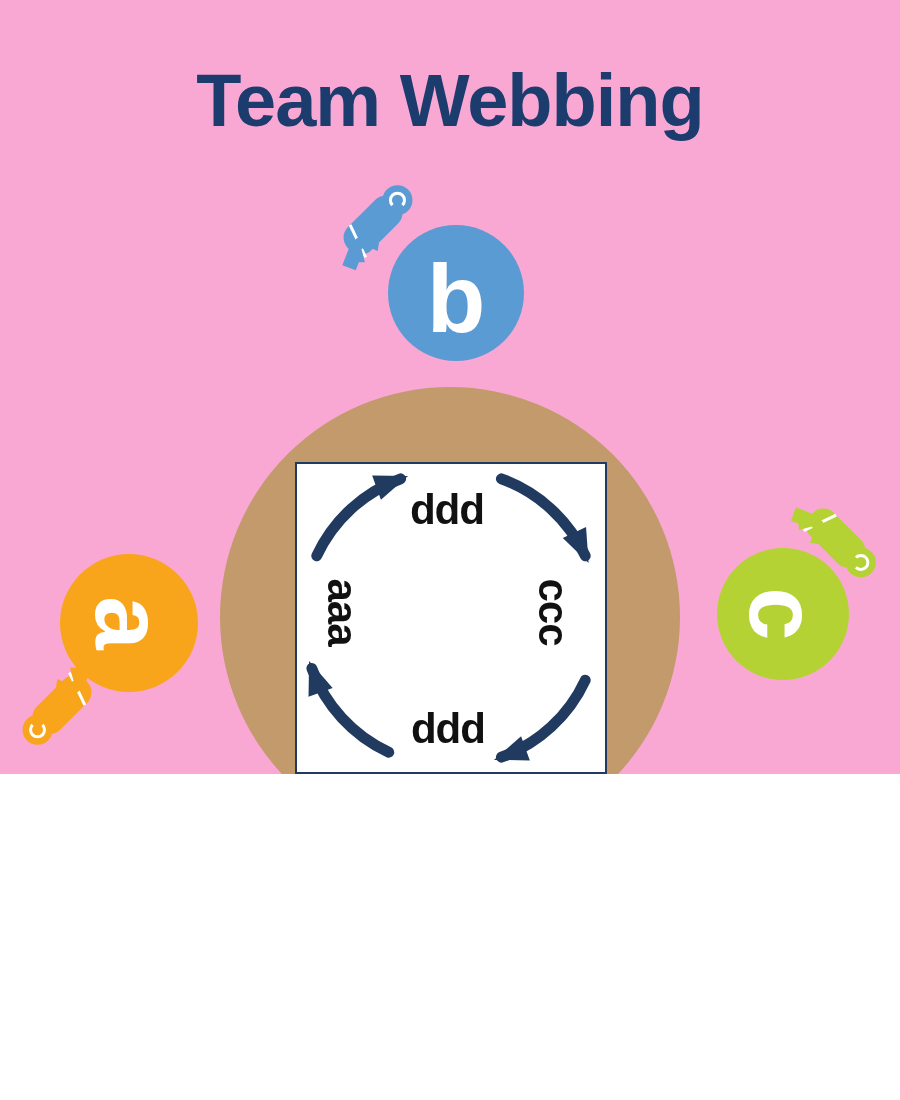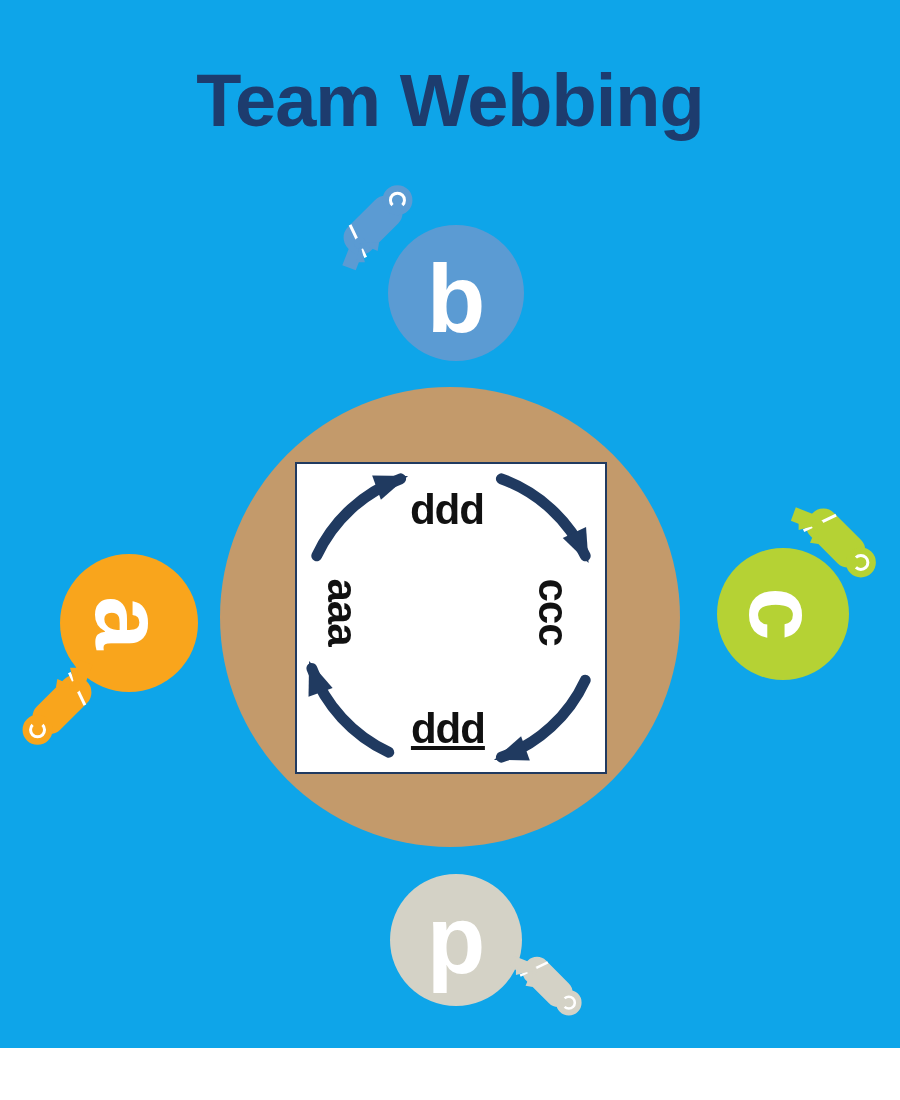--- a/index.html
+++ b/index.html
@@ -1,18 +1,18 @@
 <!DOCTYPE html>
 <html><head>
 <meta charset="utf-8">
 <style>
   html,body{margin:0;padding:0;background:#fff;}
   .stage{
-    position:relative;width:900px;height:1048px;margin:0 auto;
-    background:#0ea5e9;overflow:hidden;
+    position:relative;width:900px;height:774px;margin:0 auto;
+    background:#f9a8d4;overflow:hidden;
     font-family:"Liberation Sans",sans-serif;
   }
   
   .title{
     position:absolute;left:0;top:58px;width:100%;
     text-align:center;font-size:74px;font-weight:bold;
     letter-spacing:-1px;color:#1D3C6E;
   }
   
   .hub-circle{
@@ -23,21 +23,21 @@
     position:absolute;left:295px;top:462px;width:312px;height:312px;
     background:#fff;border:2px solid #203A60;box-sizing:border-box;
   }
   .cycle-square svg.arrows{position:absolute;left:0;top:0;width:100%;height:100%;}
   .sq-label{
     position:absolute;font-weight:bold;font-size:42px;color:#111;
     letter-spacing:-1px;white-space:nowrap;line-height:1;
     transform:translate(-50%,-50%);
   }
   .sq-label.top{left:49%;top:15%;transform:translate(-50%,-50%) scaleX(-1);}
-  .sq-label.bottom{left:49%;top:86%;text-decoration:underline;}
+  .sq-label.bottom{left:49%;top:86%;}
   .sq-label.left{left:14.5%;top:48%;transform:translate(-50%,-50%) rotate(90deg);}
   .sq-label.right{left:83%;top:48%;transform:translate(-50%,-50%) rotate(90deg);}
   
   .node{
     position:absolute;border-radius:50%;
     display:flex;align-items:center;justify-content:center;
     color:#fff;font-weight:bold;font-size:96px;line-height:1;
   }
   .node-b{left:388px;top:225px;width:136px;height:136px;background:#5B9BD3;}
   .node-c{left:717px;top:548px;width:132px;height:132px;background:#B5D234;}

